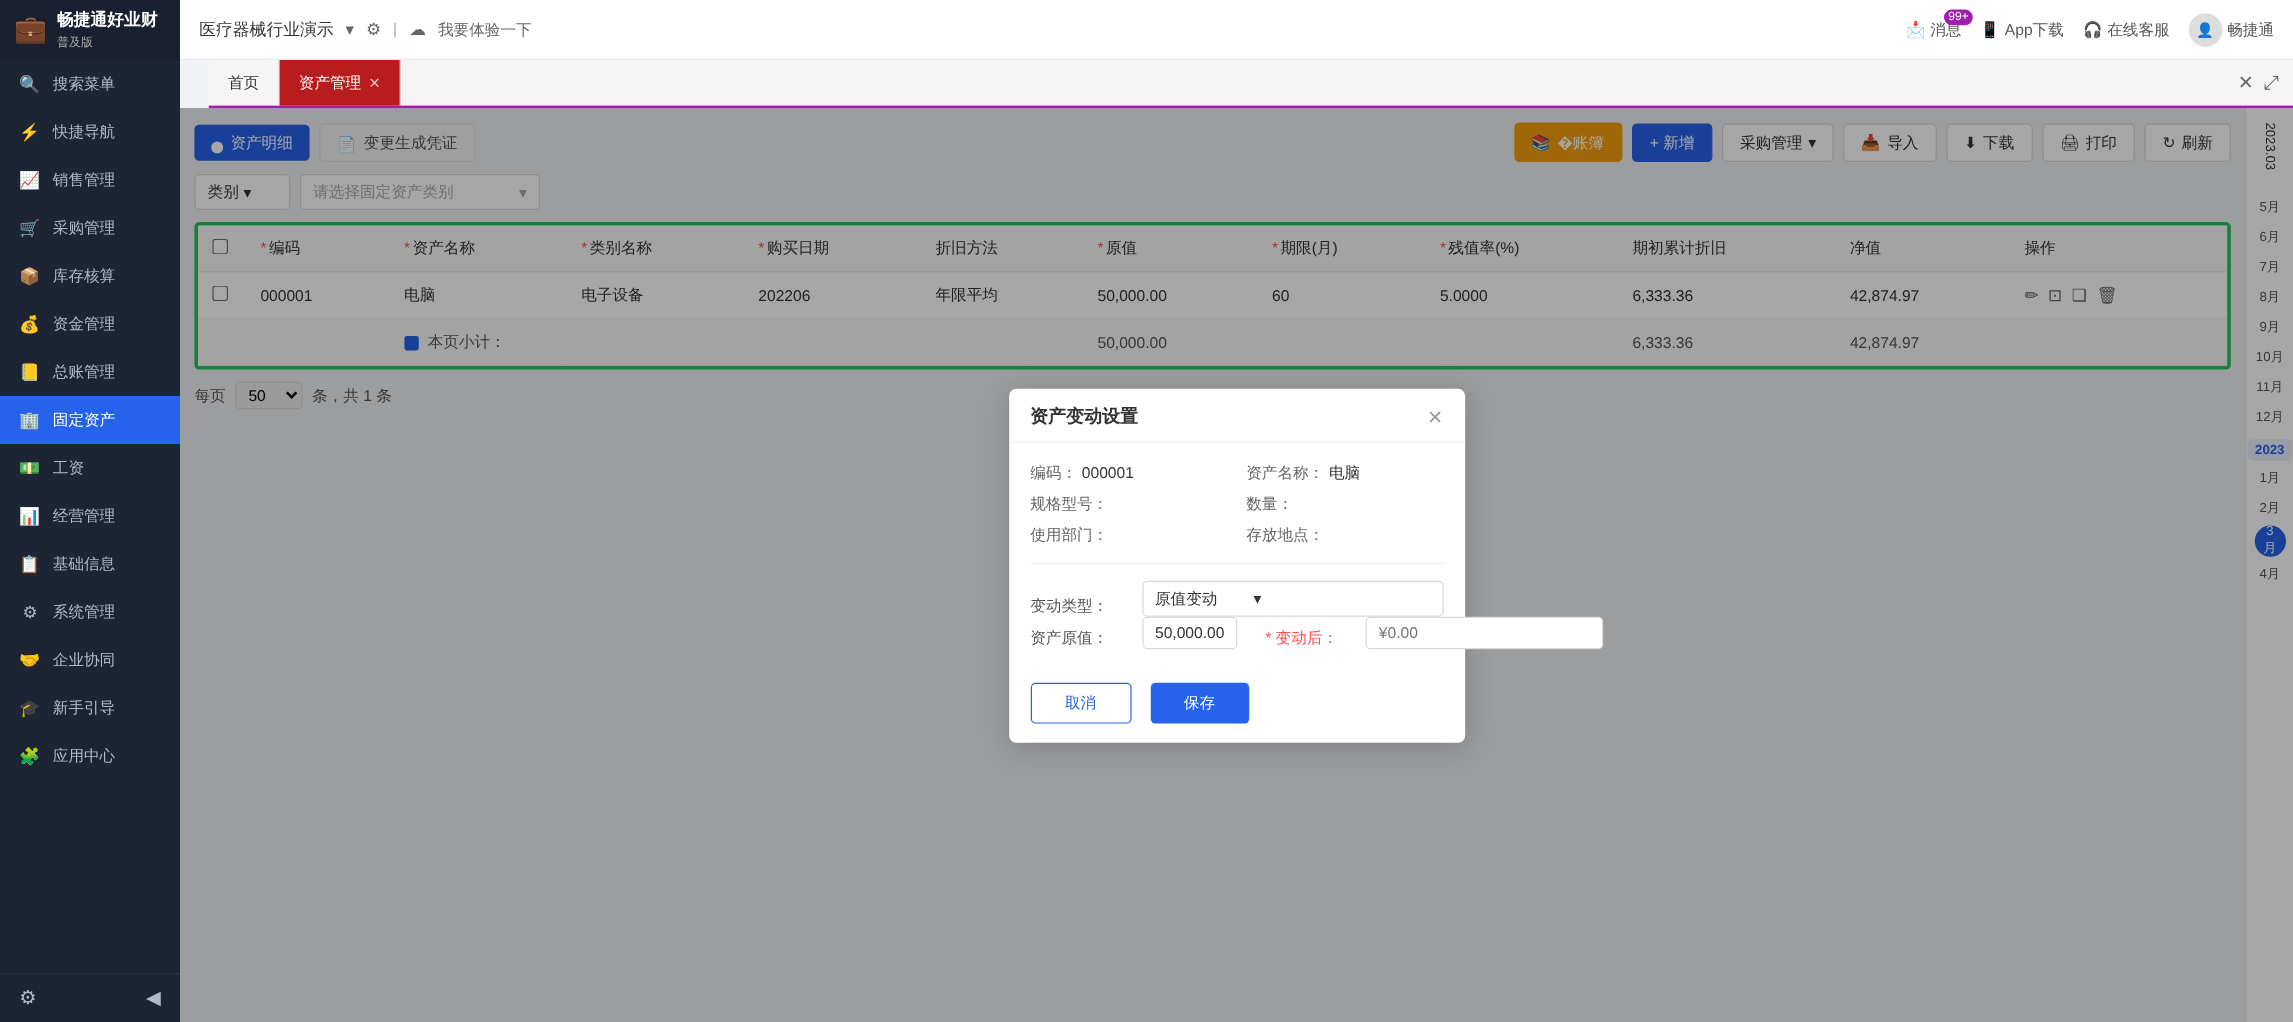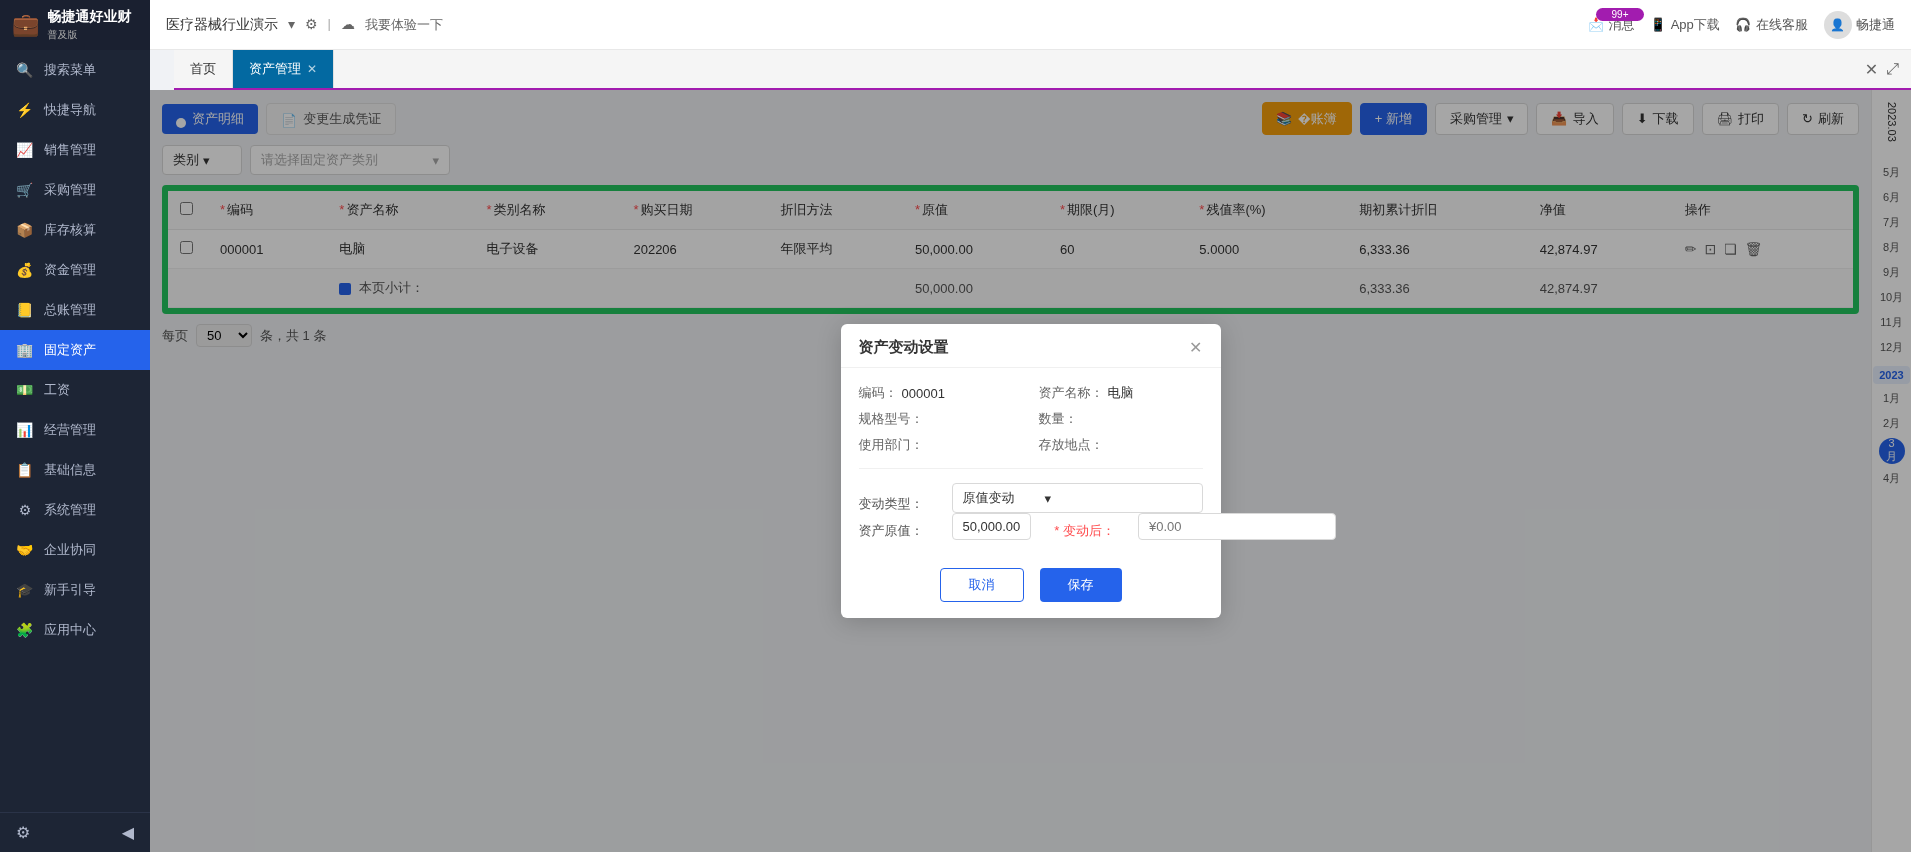--- a/index.html
+++ b/index.html
@@ -23,28 +23,28 @@
 
     
     .topbar { height: 50px; background: #fff; border-bottom: 1px solid #e8e8e8; display: flex; align-items: center; padding: 0 16px; gap: 12px; justify-content: space-between; }
     .topbar-left { display: flex; gap: 10px; }
     .company-name { font-size: 14px; color: #333; font-weight: 500; }
     .topbar-icon { color: #666; cursor: pointer; font-size: 14px; }
     .cloud-icon { color: #666; font-size: 14px; }
     .experience-btn { color: #666; font-size: 13px; cursor: pointer; display: flex; align-items: center; gap: 4px; }
     .topbar-right { display: flex; align-items: center; gap: 16px; }
     .notification-btn { position: relative; cursor: pointer; display: flex; align-items: center; gap: 4px; color: #555; font-size: 13px; }
-    .badge { position: absolute; top: -8px; right: -10px; background: #a21caf; color: #fff; font-size: 10px; padding: 1px 16px; border-radius: 8px; white-space: nowrap; }
+    .badge { position: absolute; top: -8px; right: -10px; background: #a21caf; color: #fff; font-size: 10px; padding: 1px 4px; border-radius: 8px; white-space: nowrap; }
     .topbar-action { display: flex; align-items: center; gap: 4px; color: #555; font-size: 13px; cursor: pointer; }
     .avatar { width: 28px; height: 28px; background: #ddd; border-radius: 50%; display: flex; align-items: center; justify-content: center; font-size: 12px; color: #666; }
 
     
     .tabbar { background: #f5f5f5; border-bottom: 2px solid #a21caf; display: flex; align-items: center; padding: 0; height: 40px; margin-left: 24px; }
     .tab { height: 100%; padding: 0 16px; display: flex; align-items: center; gap: 6px; cursor: pointer; font-size: 13px; color: #666; border-right: 1px solid #e0e0e0; }
-    .tab.active { background: #0369a1; color: #fff; }
+    .tab.active { background: #b91c1c; color: #fff; }
     .tab .close { font-size: 12px; cursor: pointer; opacity: 0.7; }
     .tab-home { color: #333; }
     .tabbar-controls { margin-left: auto; display: flex; align-items: center; gap: 8px; padding: 0 12px; }
     .tabbar-ctrl { font-size: 16px; color: #666; cursor: pointer; }
 
     
     .content { flex: 1; display: flex; overflow: hidden; position: relative; }
     .page-content { flex: 1; padding: 12px; overflow: auto; background: #f0f2f5; }
 
     
@@ -56,21 +56,21 @@
     .btn { padding: 6px 14px; border-radius: 4px; border: 1px solid #d9d9d9; background: #fff; cursor: pointer; font-size: 13px; color: #333; display: flex; align-items: center; gap: 5px; white-space: nowrap; }
     .btn-primary { background: #2563eb; color: #fff; border-color: #2563eb; }
     .btn-warning { background: #f59e0b; color: #fff; border-color: #f59e0b; }
 
     
     .filter-row { display: flex; align-items: center; gap: 8px; margin-bottom: 10px; }
     .filter-select { padding: 5px 10px; border: 1px solid #d9d9d9; border-radius: 4px; background: #fff; font-size: 13px; display: flex; align-items: center; gap: 4px; cursor: pointer; min-width: 80px; }
     .filter-select-wide { min-width: 200px; padding: 5px 10px; border: 1px solid #d9d9d9; border-radius: 4px; background: #fff; font-size: 13px; color: #aaa; display: flex; align-items: center; justify-content: space-between; cursor: pointer; }
 
     
-    .table-wrap { background: #fff; border-radius: 4px; border: 6px solid #22c55e; overflow: hidden; }
+    .table-wrap { background: #fff; border-radius: 4px; border: 3px solid #22c55e; overflow: hidden; }
     table { width: 100%; border-collapse: collapse; font-size: 13px; }
     th { background: #fafafa; padding: 10px 12px; text-align: left; color: #333; font-weight: 500; border-bottom: 1px solid #e8e8e8; white-space: nowrap; }
     td { padding: 10px 12px; border-bottom: 1px solid #f0f0f0; color: #333; white-space: nowrap; }
     .required { color: #ff4d4f; margin-right: 2px; }
     .col-checkbox { width: 40px; }
     .subtotal-row td { background: #fafafa; font-weight: 500; color: #555; }
     .subtotal-icon { display: inline-block; width: 12px; height: 12px; background: #2563eb; border-radius: 2px; margin-right: 4px; vertical-align: middle; }
     .action-icons { display: flex; gap: 8px; }
     .action-icon { color: #666; cursor: pointer; font-size: 14px; }
 
@@ -96,21 +96,21 @@
     .modal-info-item { display: flex; align-items: center; gap: 4px; font-size: 13px; }
     .modal-info-label { color: #666; white-space: nowrap; }
     .modal-info-value { color: #333; }
     .modal-divider { border: none; border-top: 1px solid #f0f0f0; margin: 10px 0 14px; }
     .modal-field-row { display: flex; align-items: flex-end; gap: 23px; }
     .modal-field-label { color: #555; font-size: 13px; white-space: nowrap; min-width: 70px; }
     .modal-select-wrap { display: flex; align-items: center; border: 1px solid #d9d9d9; border-radius: 4px; padding: 5px 10px; gap: 30px; flex: 1; cursor: pointer; background: #fff; }
     .modal-input { border: 1px solid #d9d9d9; border-radius: 4px; padding: 5px 10px; font-size: 13px; color: #bbb; flex: 1; }
     .modal-input.has-value { color: #333; }
     .modal-input-required { border: 1px solid #d9d9d9; border-radius: 4px; padding: 5px 10px; font-size: 13px; color: #bbb; flex: 1; position: relative; }
-    .modal-footer { padding: 12px 18px 16px; display: flex; justify-content: center; gap: 16px; }
+    .modal-footer { padding: 12px 18px 16px; display: flex; gap: 16px; }
     .btn-cancel { padding: 7px 28px; border-radius: 4px; border: 1px solid #2563eb; background: #fff; color: #2563eb; cursor: pointer; font-size: 13px; }
     .btn-save { padding: 7px 28px; border-radius: 4px; border: none; background: #2563eb; color: #fff; cursor: pointer; font-size: 13px; }
   </style>
 </head>
 <body>
 
 <div class="sidebar">
   <div class="sidebar-logo">
     <span style="font-size:22px;">💼</span>
     <div class="sidebar-logo-text">

